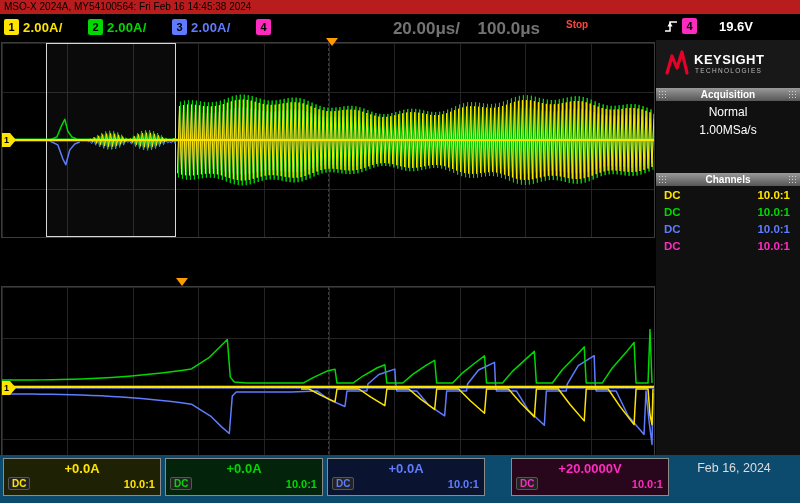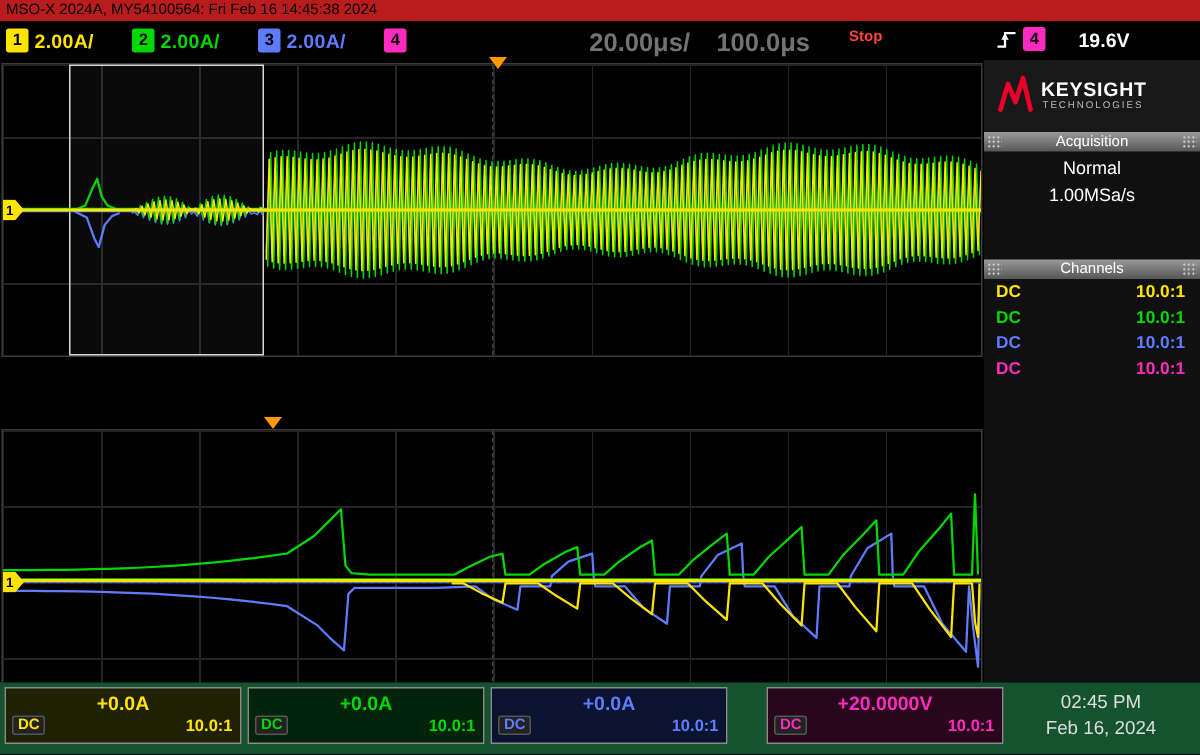--- a/index.html
+++ b/index.html
@@ -45,31 +45,31 @@
          clip-path:polygon(0 0,8px 0,14px 50%,8px 100%,0 100%);}
   .tri{position:absolute;width:0;height:0;border-left:6px solid transparent;
        border-right:6px solid transparent;border-top:8px solid #ff9a00;}
 
   
   .sidebar{position:absolute;left:656px;top:40px;width:144px;height:415px;background:#101010;}
   .logo{position:relative;height:48px;background:#181818;}
   .brand{position:absolute;left:38px;top:12px;color:#fff;font-size:13px;font-weight:bold;letter-spacing:0.5px;}
   .brandsub{position:absolute;left:39px;top:27px;color:#b9b9b9;font-size:6.5px;letter-spacing:1.3px;}
   .shead{position:relative;height:13px;background:linear-gradient(#9a9a9a,#565656);
-         color:#fff;font-size:10px;font-weight:normal;text-align:center;line-height:13px;}
+         color:#fff;font-size:10px;font-weight:bold;text-align:center;line-height:13px;}
   .grip{position:absolute;top:2px;bottom:2px;width:10px;
         background-image:radial-gradient(#cfcfcf 30%,transparent 34%);background-size:3px 3px;}
   .grip.l{left:2px}.grip.r{right:2px}
   .sctext{color:#fff;font-size:12px;text-align:center;margin-top:4px;}
   .crow{display:flex;justify-content:space-between;padding:3px 10px 2px 8px;
         font-size:11.5px;font-weight:bold;}
   .spacer36{height:36px;}
 
   
-  .bottombar{position:absolute;left:0;top:455px;width:800px;height:48px;background:#14532d;text-decoration:underline;}
+  .bottombar{position:absolute;left:0;top:455px;width:800px;height:48px;background:#0c4a6e;text-decoration:underline;}
   .mbox{position:absolute;top:3px;width:158px;height:38px;border:1px solid #8a8a8a;
         box-sizing:border-box;text-align:center;}
   .mb1{left:3px;background:#1f2104;}
   .mb2{left:165px;background:#04230b;}
   .mb3{left:327px;background:#0a1330;}
   .mb4{left:511px;background:#28071c;}
   .mval{font-size:13px;font-weight:bold;margin-top:2px;}
   .mrow{display:flex;justify-content:space-between;align-items:center;padding:1px 5px 0 4px;}
   .chip{font-size:10px;font-weight:bold;padding:0 3px;background:#222;border:1px solid #555;border-radius:2px;}
   .probe{font-size:11px;font-weight:bold;}
@@ -220,17 +220,16 @@
       </div>
     </div>
     <div class="mbox mb4">
       <div class="mval c4">+20.0000V</div>
       <div class="mrow">
         <span class="chip c4">DC</span>
         <span class="probe c4">10.0:1</span>
       </div>
     </div>
     <div class="timedate">
-      <div>02:45 PM</div>
       <div>Feb 16, 2024</div>
     </div>
   </div>
 </div>
 
 </body></html>

